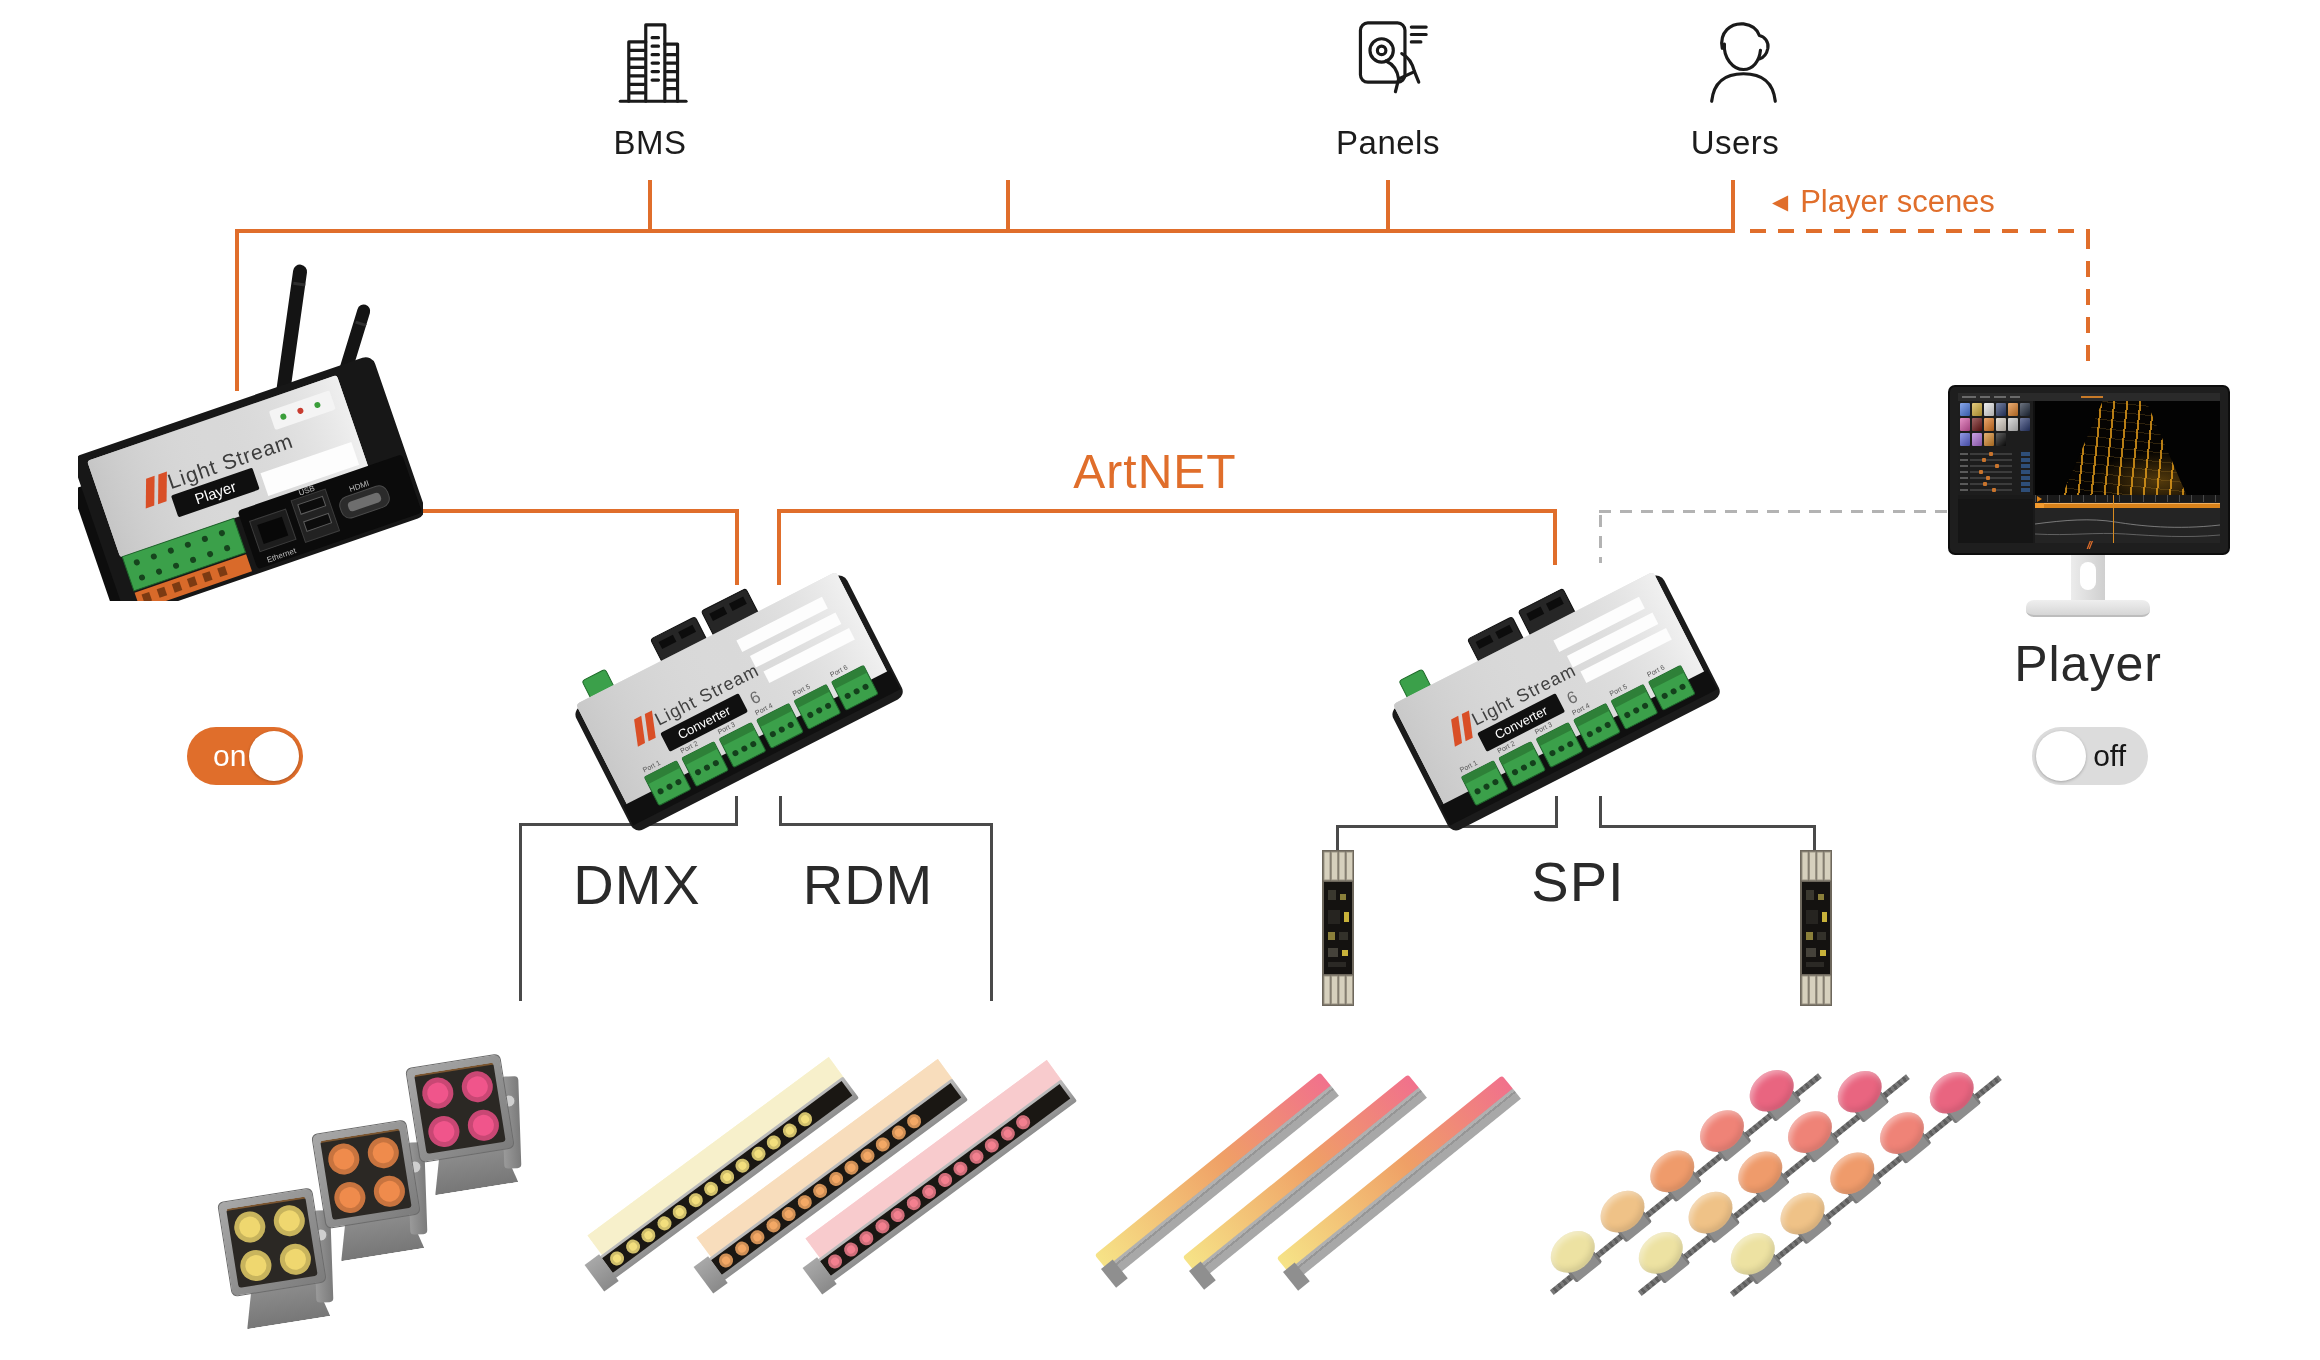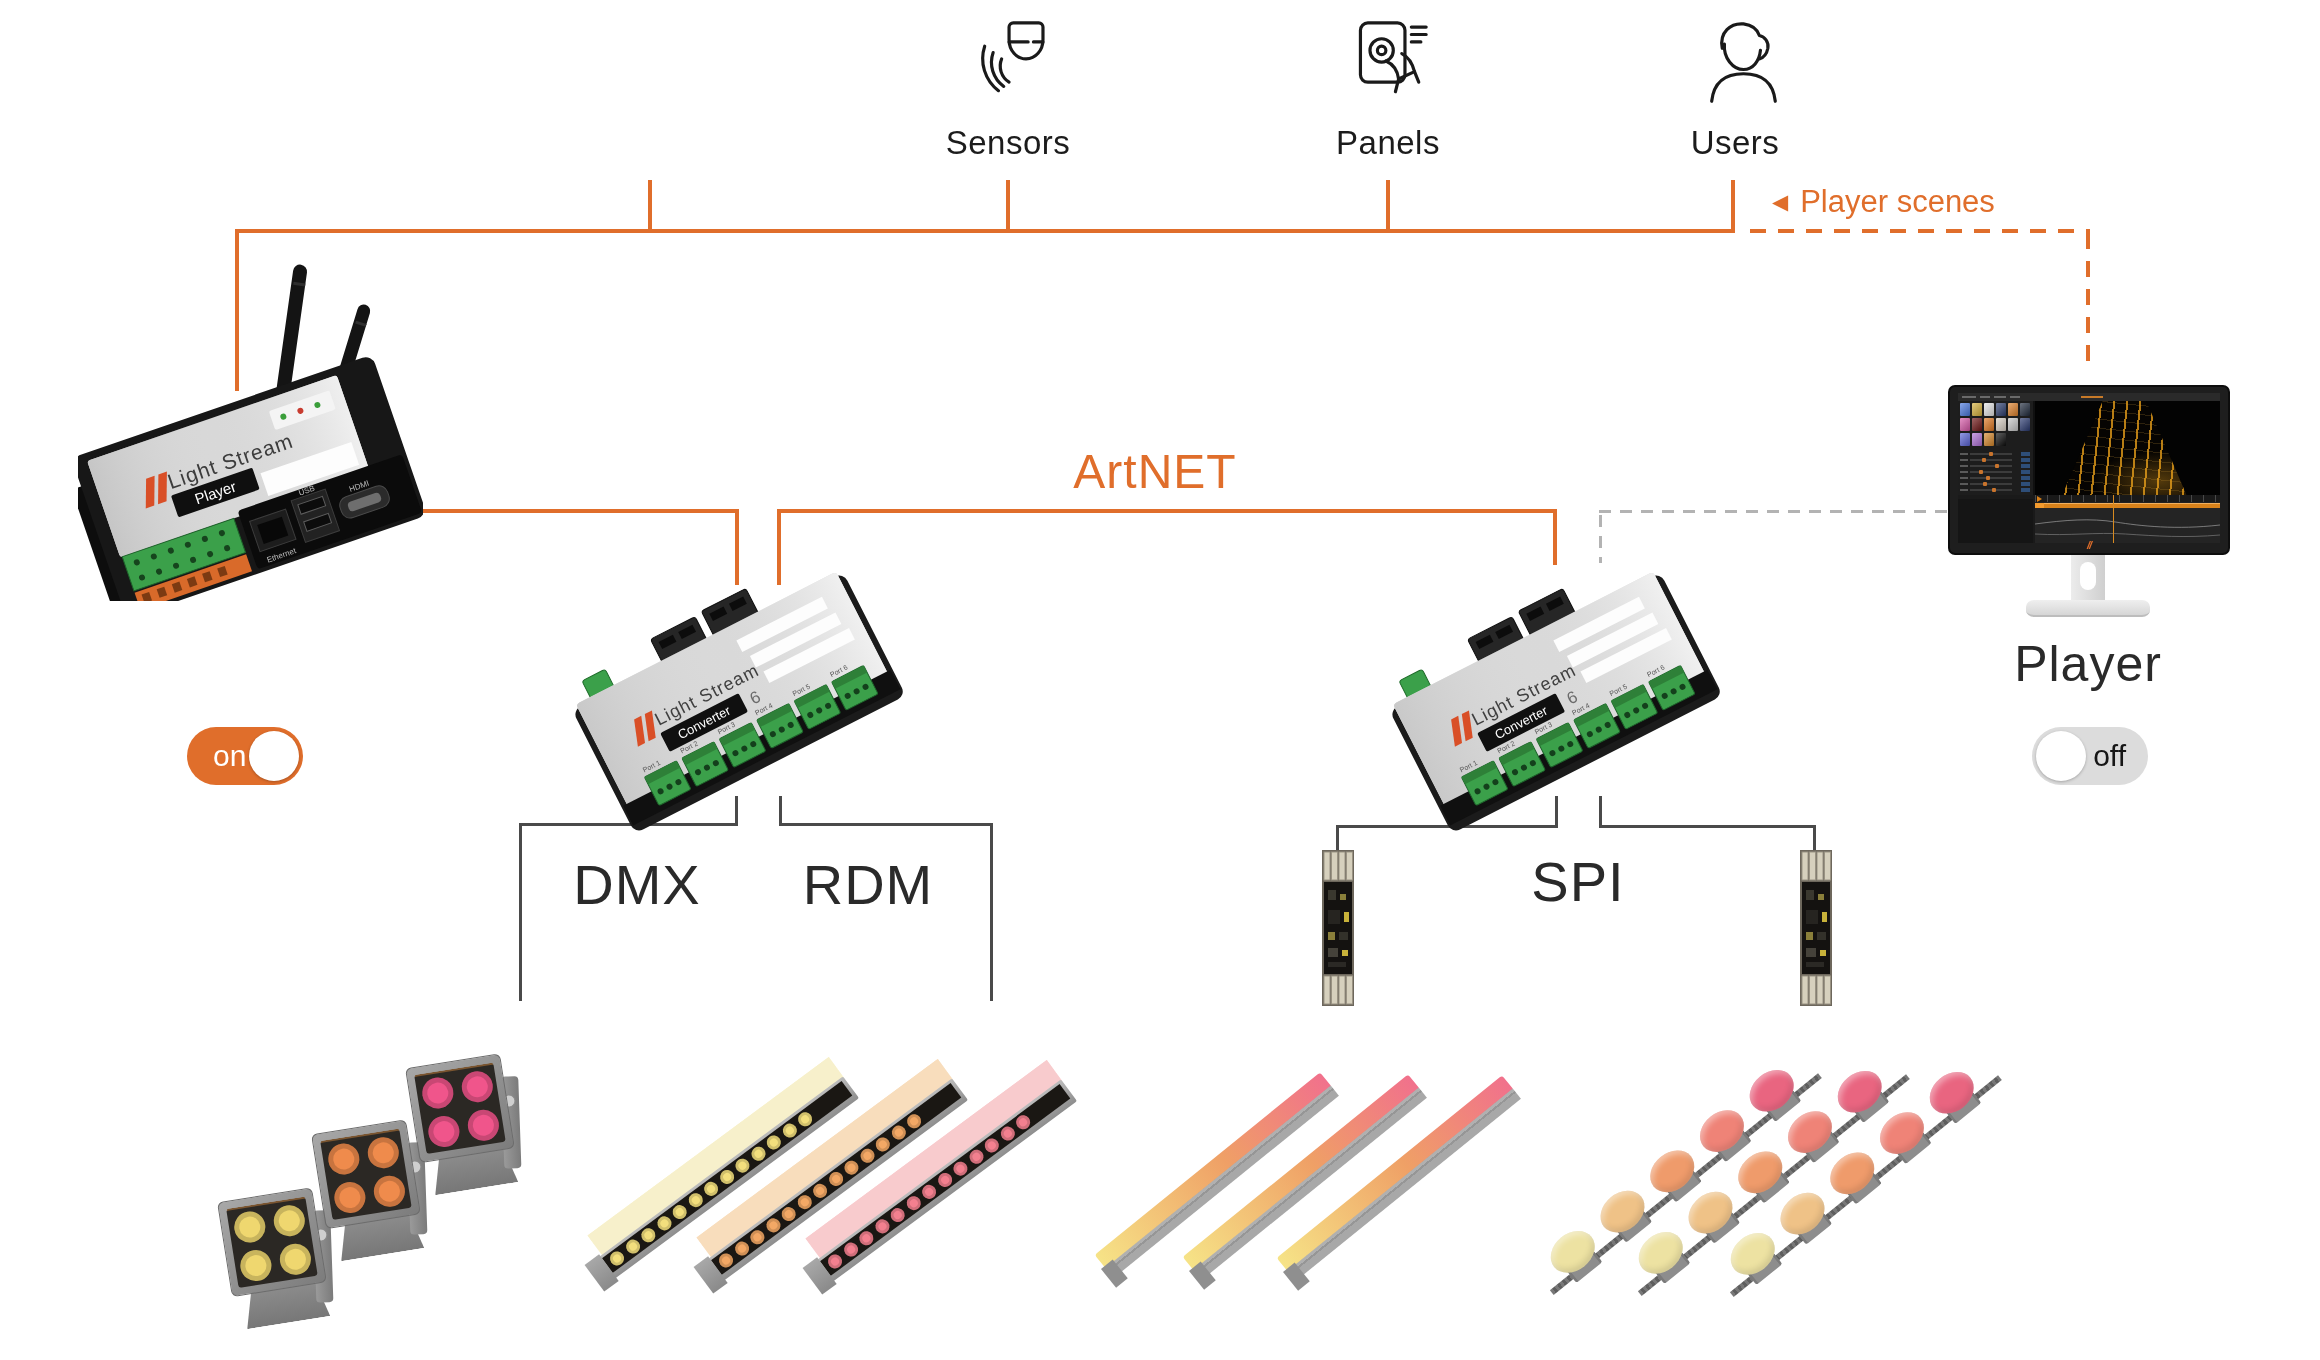--- a/index.html
+++ b/index.html
@@ -107,31 +107,31 @@
   .puck-base{position:absolute;left:7px;top:28px;width:34px;height:17px;background:#8d8d8d;border-left:3px solid #7a7a7a;border-right:3px solid #7a7a7a;border-radius:3px;box-sizing:border-box;}
   .puck-dome{position:absolute;left:0;top:0;width:48px;height:37px;border-radius:50%;box-shadow:inset 0 4px 6px rgba(255,255,255,.45), inset 0 -4px 6px rgba(0,0,0,.12);}
 
   svg text{font-family:"Liberation Sans",sans-serif;}
 </style>
 </head>
 <body>
 
 <div id="stage">
 
-
-  <div class="source" style="left:898px;top:8px;">
+  <div class="source" style="left:540px;top:8px;">
     <svg width="110" height="106" viewBox="0 0 100 100" fill="none" stroke="#1a1a1a" stroke-width="3" stroke-linejoin="round" stroke-linecap="round">
-      <path d="M55 14 h24 a4 4 0 0 1 4 4 v12 c0 10 -7 18 -16 18 s-16 -8 -16 -18 v-12 a4 4 0 0 1 4 -4 z"></path>
-      <path d="M51 32 h18 M74 32 h9"></path>
-      <path d="M44 48 a18 18 0 0 0 7 22"></path>
-      <path d="M36 42 a28 28 0 0 0 10 32"></path>
-      <path d="M28 36 a38 38 0 0 0 13 42"></path>
+      <path d="M30 88 V32 h16 M30 40 h14 M30 48 h14 M30 56 h14 M30 64 h14 M30 72 h14 M30 80 h14"></path>
+      <path d="M46 88 V16 h18 V88"></path>
+      <path d="M52 28 h6 M52 36 h6 M52 44 h6 M52 52 h6 M52 60 h6 M52 68 h6"></path>
+      <path d="M64 34 h12 V88 M66 44 h8 M66 52 h8 M66 60 h8 M66 68 h8 M66 76 h8"></path>
+      <path d="M22 88 h62"></path>
     </svg>
-    <div class="source-label">Sensors</div>
+    <div class="source-label">BMS</div>
   </div>
+
 
   <div class="source" style="left:1625px;top:8px;">
     <svg width="110" height="106" viewBox="0 0 100 100" fill="none" stroke="#1a1a1a" stroke-width="3" stroke-linejoin="round" stroke-linecap="round">
       <path d="M38 38 c-3 -15 8 -24 20 -23 c8 1 13 5 15 11 c5 1 9 6 8 12 c-1 5 -4 9 -8 10"></path>
       <path d="M40 34 c-1 13 8 24 18 24 c9 0 15 -8 16 -18"></path>
       <path d="M28 88 c2 -19 14 -26 30 -26 s28 7 30 26"></path>
     </svg>
     <div class="source-label">Users</div>
   </div>
 

